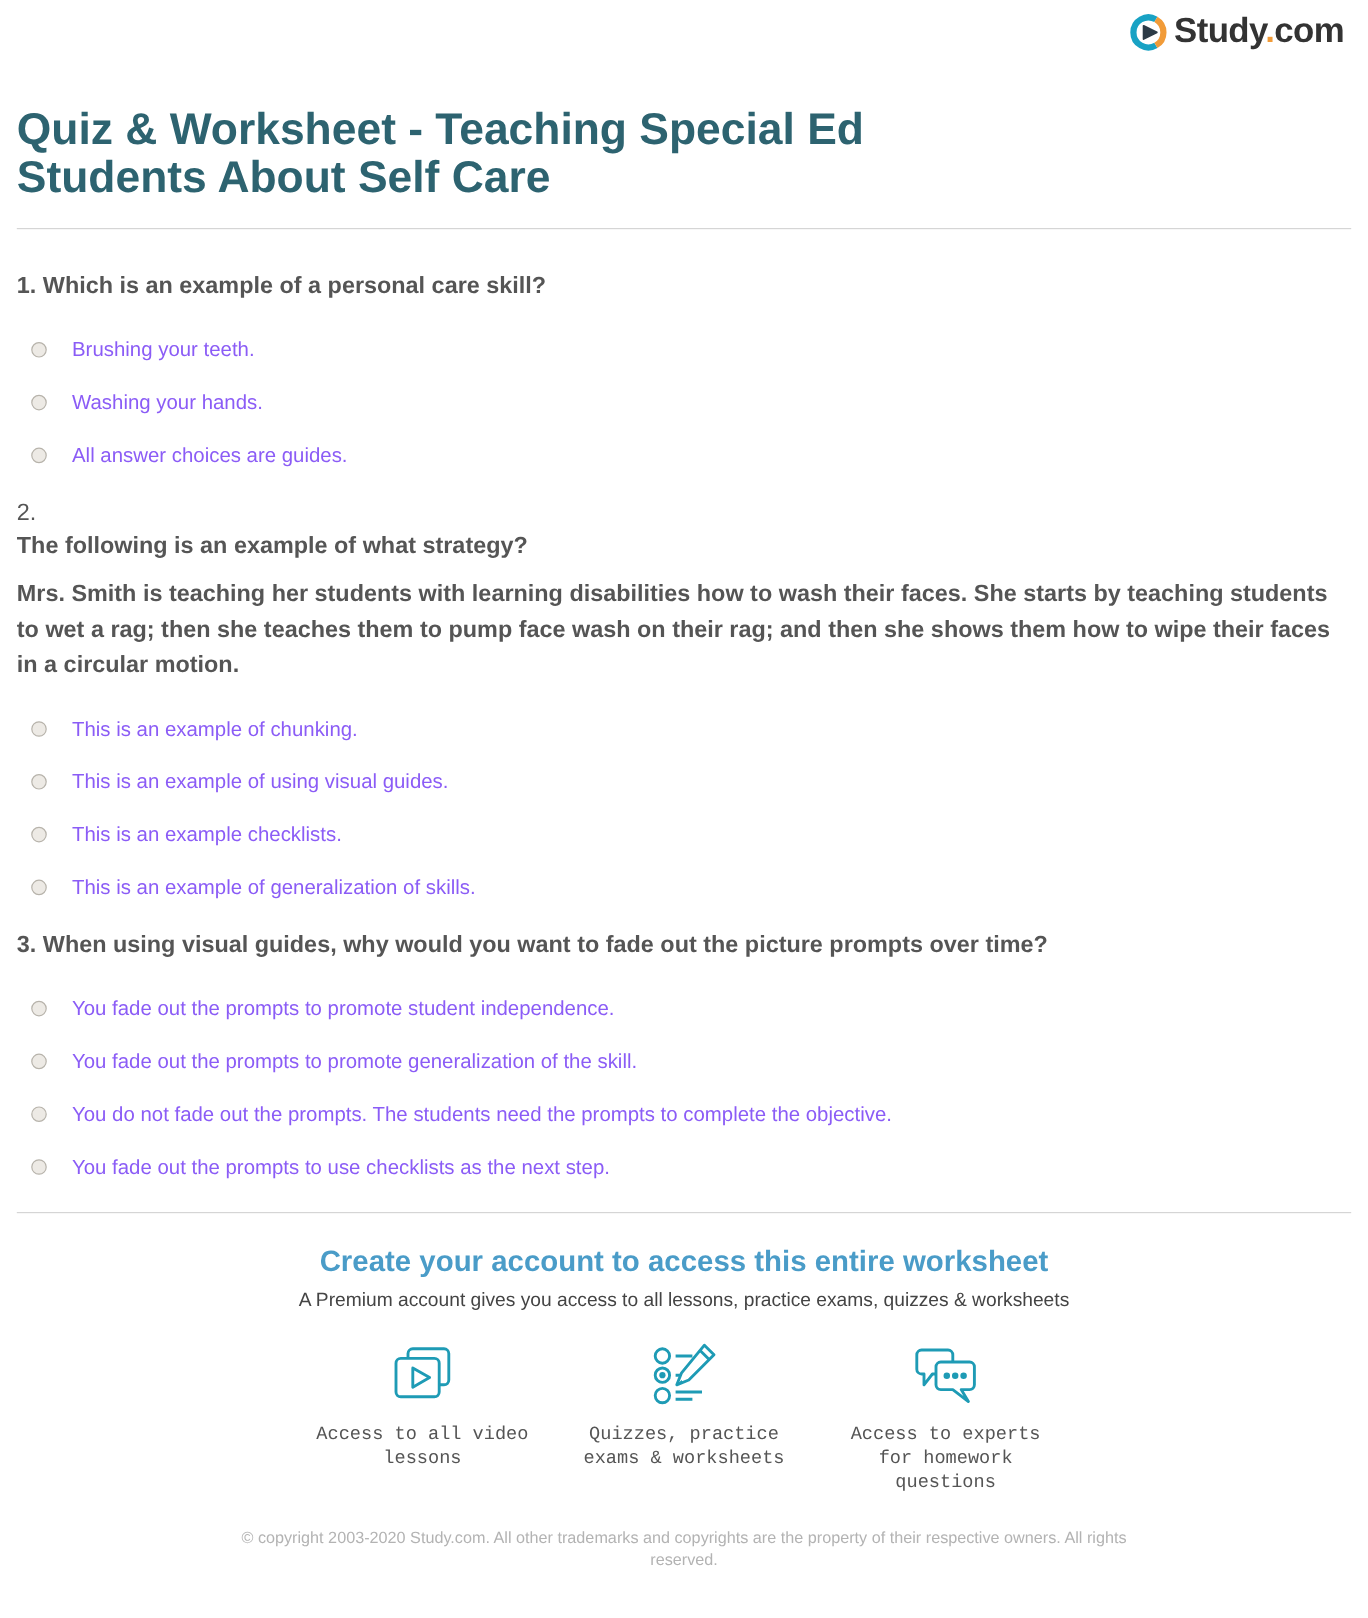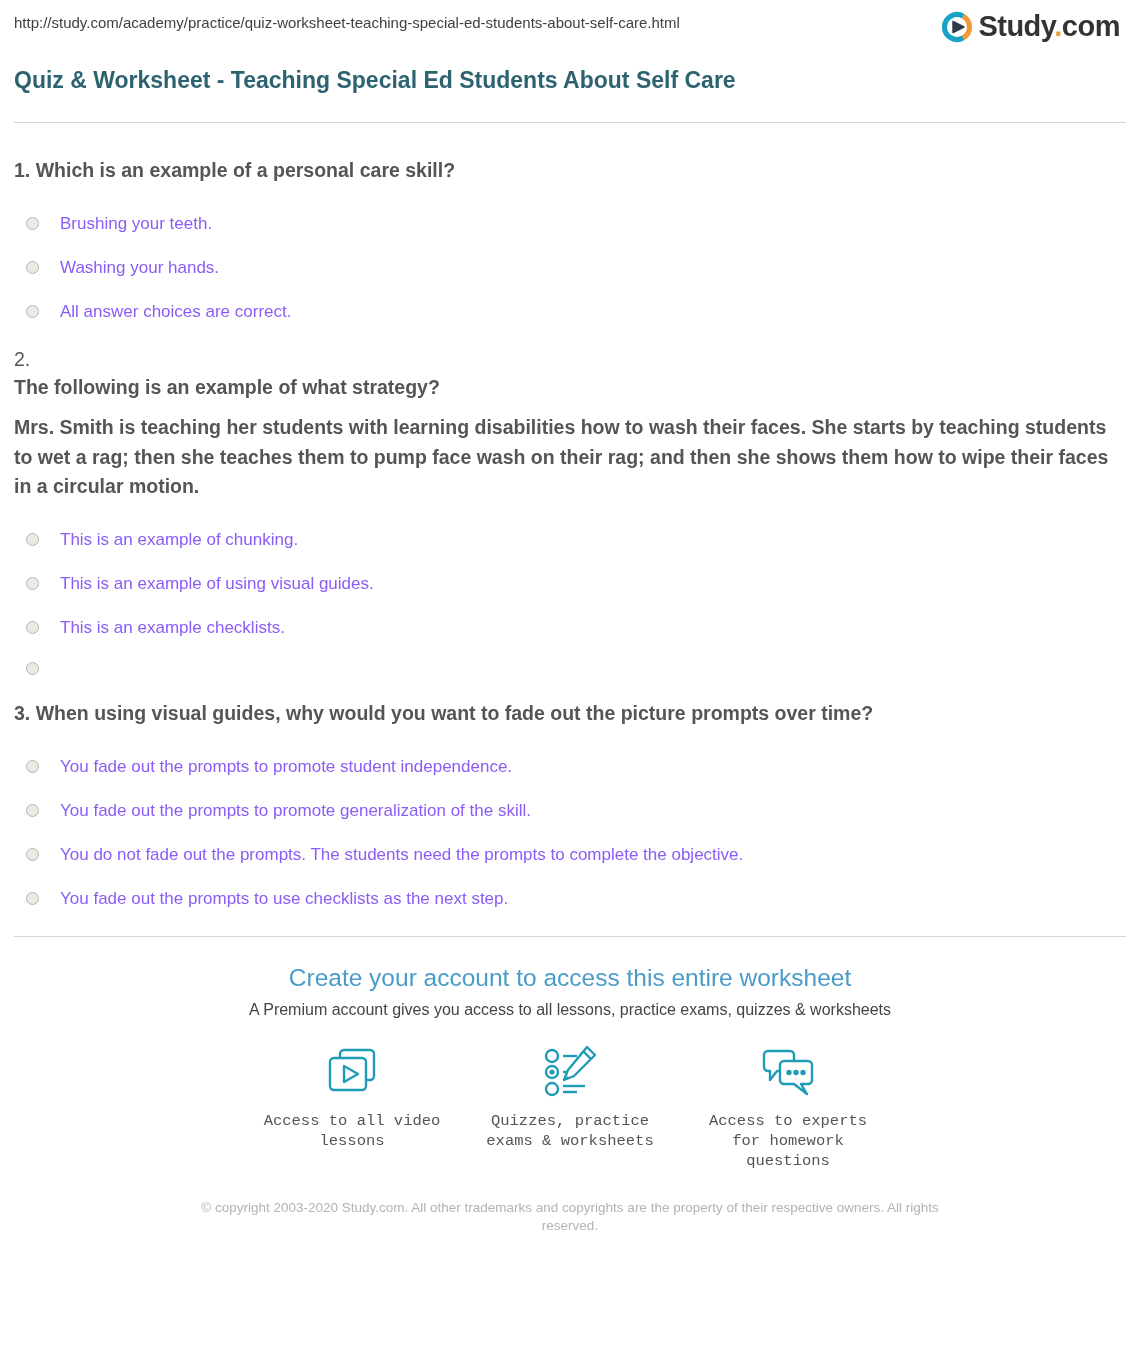--- a/index.html
+++ b/index.html
@@ -30,21 +30,22 @@
   .logo-text {
     font-size: 29px;
     font-weight: 700;
     color: #333;
     letter-spacing: -0.5px;
   }
   .logo-text .dot { color: #f19b38; }
 
   
   .page-title {
-    font-size: 23px;
+    margin-top: 28px;
+    font-size: 37px;
     line-height: 40px;
     font-weight: 700;
     color: #2d6370;
     max-width: 840px;
   }
   hr.divider {
     border: none;
     border-top: 1px solid #d5d5d5;
     margin-top: 22px;
   }
@@ -96,21 +97,21 @@
     font-size: 17px;
     color: #8b5cf6;
     line-height: 19px;
   }
 
   
   .signup { text-align: center; }
   .signup-title {
     margin-top: 26px;
     font-size: 24.5px;
-    font-weight: 400;
+    font-weight: 700;
     color: #4a9cc8;
     line-height: 30px;
   }
   .signup-subtitle {
     margin-top: 6px;
     font-size: 16px;
     color: #444;
     line-height: 22px;
   }
   .features {
@@ -139,21 +140,20 @@
     margin-left: auto;
     margin-right: auto;
   }
 </style>
 </head>
 <body>
 
 <div class="page">
 
   <div class="header">
-    <div class="url">http://study.com/academy/practice/quiz-worksheet-teaching-special-ed-students-about-self-care.html</div>
     <div class="logo">
       <svg width="32" height="32" viewBox="0 0 32 32">
         <path d="M22.25,5.17 A12.5,12.5 0 1 0 22.25,26.83" fill="none" stroke="#18a2c4" stroke-width="5.2"></path>
         <path d="M22.25,5.17 A12.5,12.5 0 0 1 22.25,26.83" fill="none" stroke="#f19b38" stroke-width="5.2"></path>
         <path d="M12,10.5 L23,16 L12,21.5 Z" fill="#2c3b47" stroke="#2c3b47" stroke-width="1.5" stroke-linejoin="round"></path>
       </svg>
       <span class="logo-text"><span>Study</span><span class="dot">.</span><span>com</span></span>
     </div>
   </div>
 
@@ -166,21 +166,21 @@
     <div class="option">
       <span class="radio"></span>
       <span class="option-label">Brushing your teeth.</span>
     </div>
     <div class="option">
       <span class="radio"></span>
       <span class="option-label">Washing your hands.</span>
     </div>
     <div class="option">
       <span class="radio"></span>
-      <span class="option-label">All answer choices are correct.</span>
+      <span class="option-label">All answer choices are guides.</span>
     </div>
   </div>
 
   <div class="question q2">
     <div class="qnum">2.</div>
     <h2>The following is an example of what strategy?</h2>
     <p class="passage">Mrs. Smith is teaching her students with learning disabilities how to wash their faces. She starts by teaching students to wet a rag; then she teaches them to pump face wash on their rag; and then she shows them how to wipe their faces in a circular motion.</p>
     <div class="option">
       <span class="radio"></span>
       <span class="option-label">This is an example of chunking.</span>
@@ -188,20 +188,21 @@
     <div class="option">
       <span class="radio"></span>
       <span class="option-label">This is an example of using visual guides.</span>
     </div>
     <div class="option">
       <span class="radio"></span>
       <span class="option-label">This is an example checklists.</span>
     </div>
     <div class="option">
       <span class="radio"></span>
+      <span class="option-label">This is an example of generalization of skills.</span>
     </div>
   </div>
 
   <div class="question q3">
     <h2>3. When using visual guides, why would you want to fade out the picture prompts over time?</h2>
     <div class="option">
       <span class="radio"></span>
       <span class="option-label">You fade out the prompts to promote student independence.</span>
     </div>
     <div class="option">

